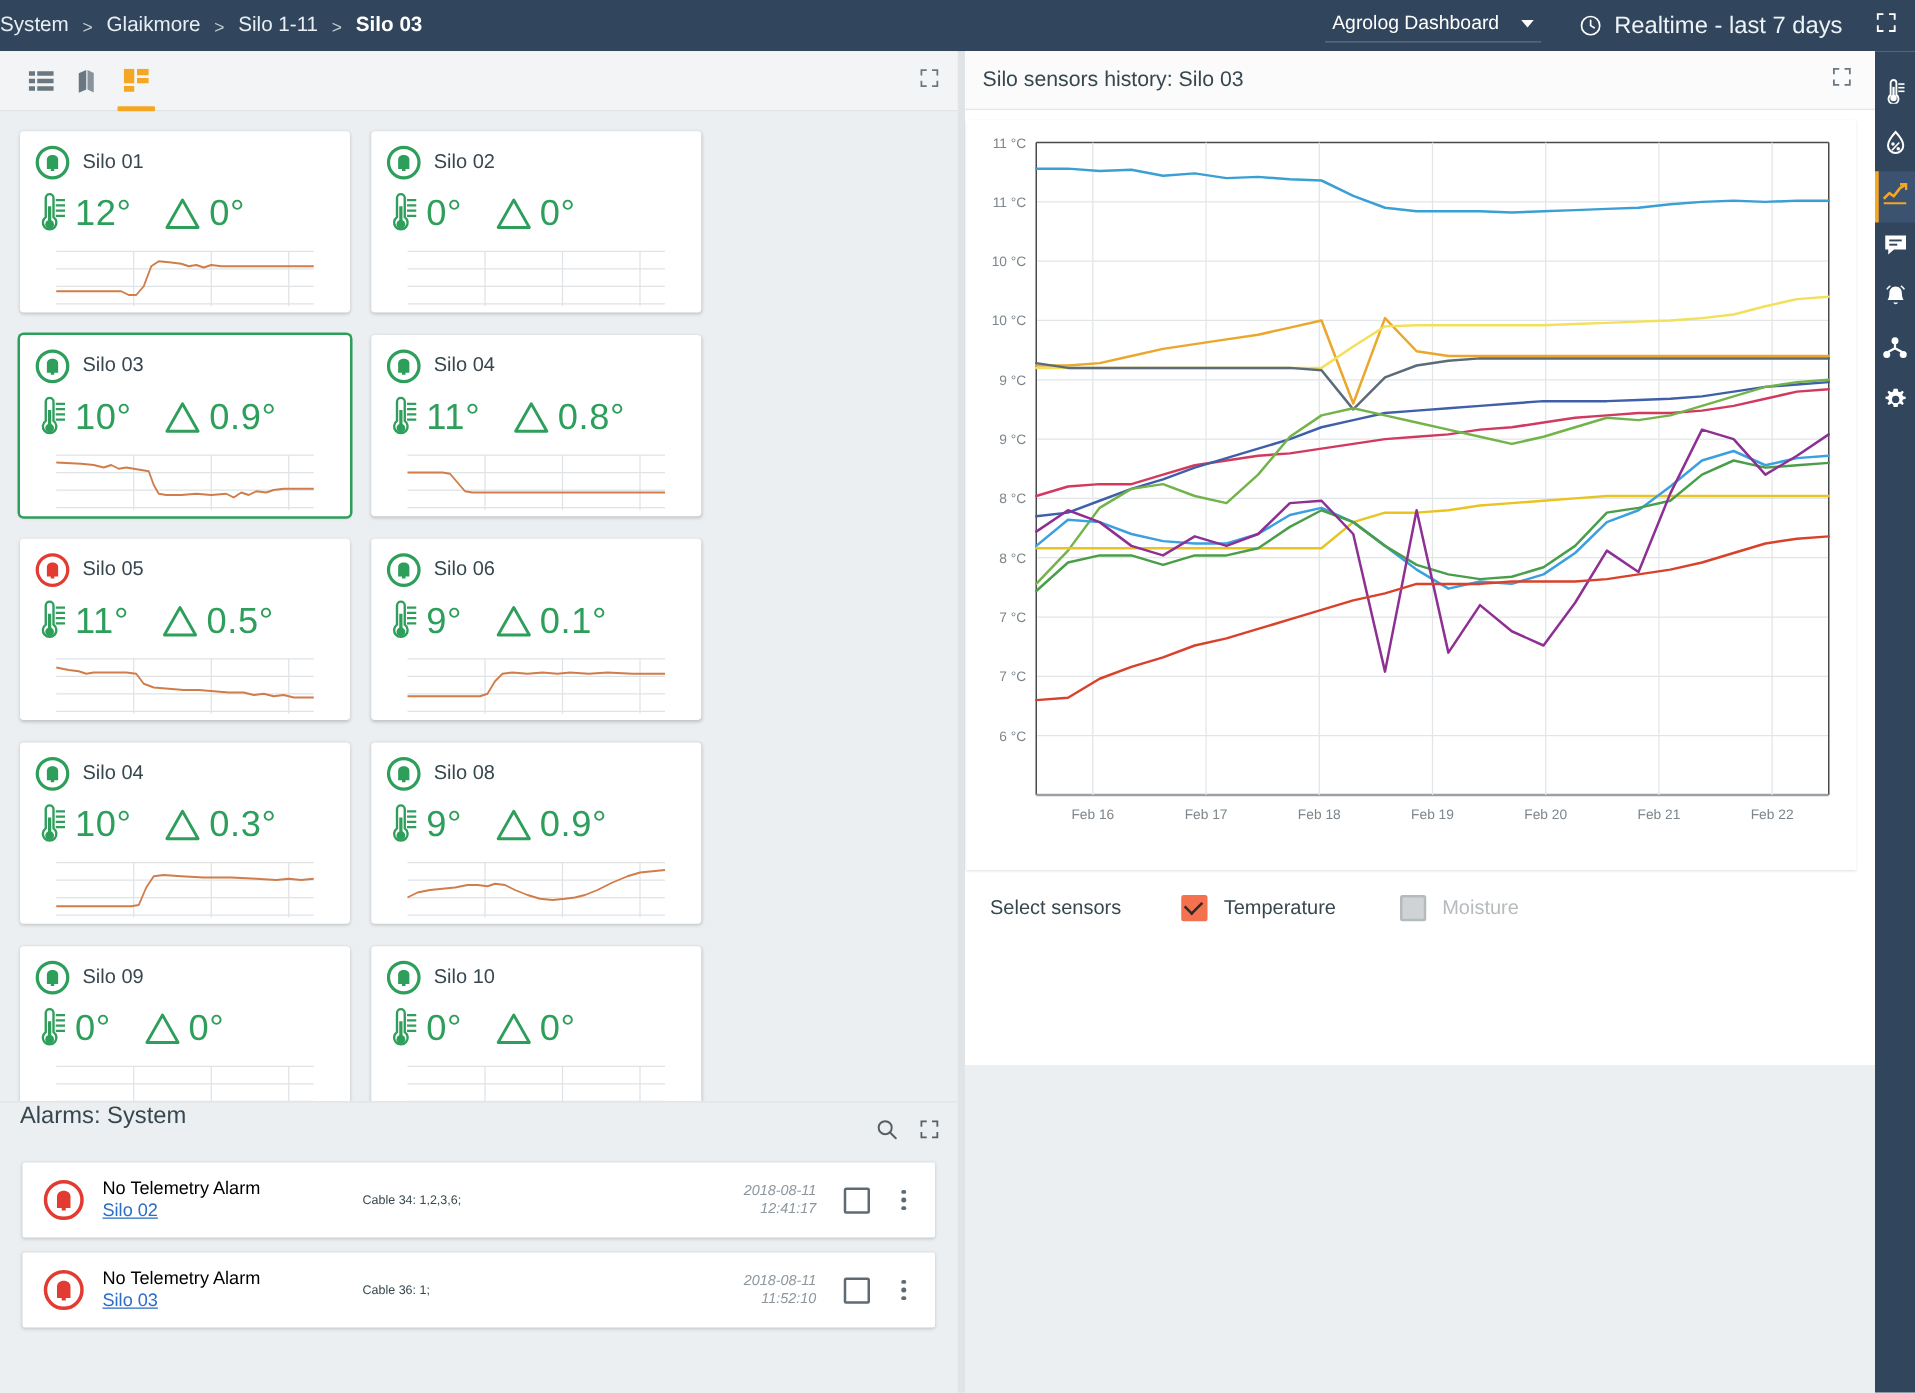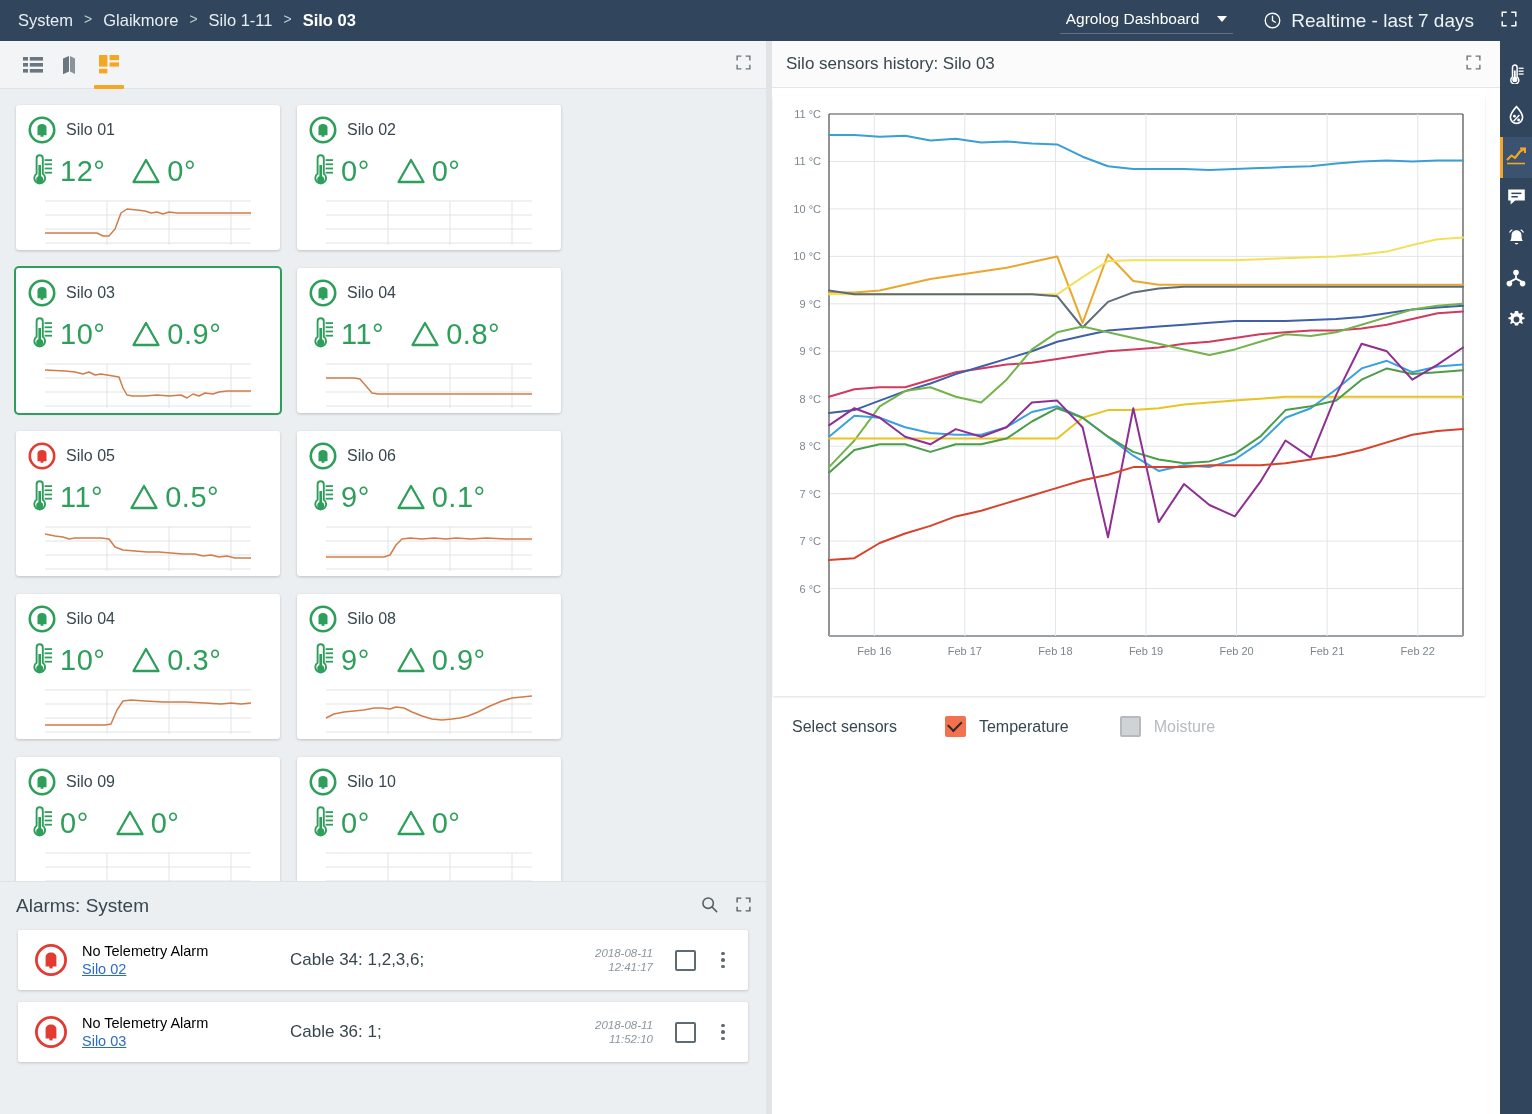--- a/index.html
+++ b/index.html
@@ -11,21 +11,21 @@
     overflow: hidden;
     color: #37474f;
   }
 
   
   #topbar {
     position:absolute; left:0; top:0; width:1532px; height:41px;
     background:#31465c; color:#ffffff;
     display:flex; align-items:center;
   }
-  #breadcrumb { display:flex; padding-left:18px; font-size:16.5px; }
+  #breadcrumb { display:flex; align-items:center; font-size:16.5px; }
   #breadcrumb .crumb { color:#e8eef3; }
   #breadcrumb .crumb.current { font-weight:bold; color:#ffffff; }
   #breadcrumb .sep { margin:0 11px; color:#c3ced6; font-size:14px; }
   #topright { margin-left:auto; display:flex; align-items:center; padding-right:14px; gap:0; }
   .dash-select {
     display:flex; align-items:center; gap:18px;
     font-size:15.5px; color:#ffffff; padding:3px 6px 5px 6px;
     border-bottom:1px solid #5e7186;
   }
   .caret { width:0;height:0;border-left:5px solid transparent;border-right:5px solid transparent;border-top:6px solid #ffffff; }
@@ -67,41 +67,41 @@
   .tval { font-size:29px; color:#2e9e5b; letter-spacing:0.5px; }
   .deltabox { display:flex; align-items:center; gap:6px; margin-left:20px; }
   .tri { width:30px; height:28px; flex:0 0 30px; }
   .spark { margin-top:2px; width:100%; height:48px; display:block; }
 
   
   #alarms {
     position:absolute; left:0; top:881px; width:766px; height:233px;
     background:#eceff1; border-top:1px solid #dfe3e6;
   }
-  #alarmhead { height:48px; display:flex; align-items:center; padding:0 14px 0 16px; }
+  #alarmhead { height:48px; display:flex; padding:0 14px 0 16px; }
   #alarmtitle { font-size:19px; color:#37474f; }
   #alarmhead .acts { margin-left:auto; display:flex; align-items:center; gap:16px; }
   .alarmrow {
     margin:0 18px 12px 18px; height:60px; background:#ffffff; border-radius:2px;
     box-shadow:0 1px 3px rgba(0,0,0,0.18);
     display:flex; align-items:center; padding:0 14px 0 16px;
   }
   .alarm-ic { width:34px;height:34px;flex:0 0 34px; margin-right:14px; }
   .alarm-main { width:200px; }
   .alarm-title { font-size:14.5px; color:#000000; line-height:18px; }
   .alarm-link { font-size:14.5px; color:#2a6dc4; text-decoration:underline; line-height:19px; }
-  .alarm-cable { font-size:17px; color:#37474f; flex:1; padding-left:8px; }
+  .alarm-cable { font-size:10px; color:#37474f; flex:1; padding-left:8px; }
   .alarm-time { font-size:11.5px; color:#8b969e; line-height:14px; text-align:right; margin-right:22px;font-style:italic; }
   .chk-sq { width:21px;height:21px;border:2px solid #5f6b73;border-radius:2px;flex:0 0 21px; }
   .kebab { width:22px; display:flex;flex-direction:column;align-items:center;gap:3px; margin-left:16px; }
   .kebab i { width:3.5px;height:3.5px;background:#5f6b73;border-radius:50%;display:block; }
 
   
   #rightpanel {
-    position:absolute; left:772px; top:41px; width:728px; height:1073px;
+    position:absolute; left:772px; top:41px; width:728px; height:811px;
     background:#ffffff;
   }
   #rp-head { height:47px; display:flex; align-items:center; padding:0 18px 0 14px; border-bottom:1px solid #e4e7e9; background:#fbfbfb;}
   #rp-title { font-size:17px; color:#37474f; }
   #rp-head .expand-right { margin-left:auto; }
 
   #chartbox { position:absolute; left:1px; top:55px; width:712px; height:600px; background:#ffffff; box-shadow:0 1px 2px rgba(0,0,0,0.13); }
   #chartsvg { display:block; }
 
   #selectrow { position:absolute; left:20px; top:675px; display:flex; align-items:center; gap:16px; }

